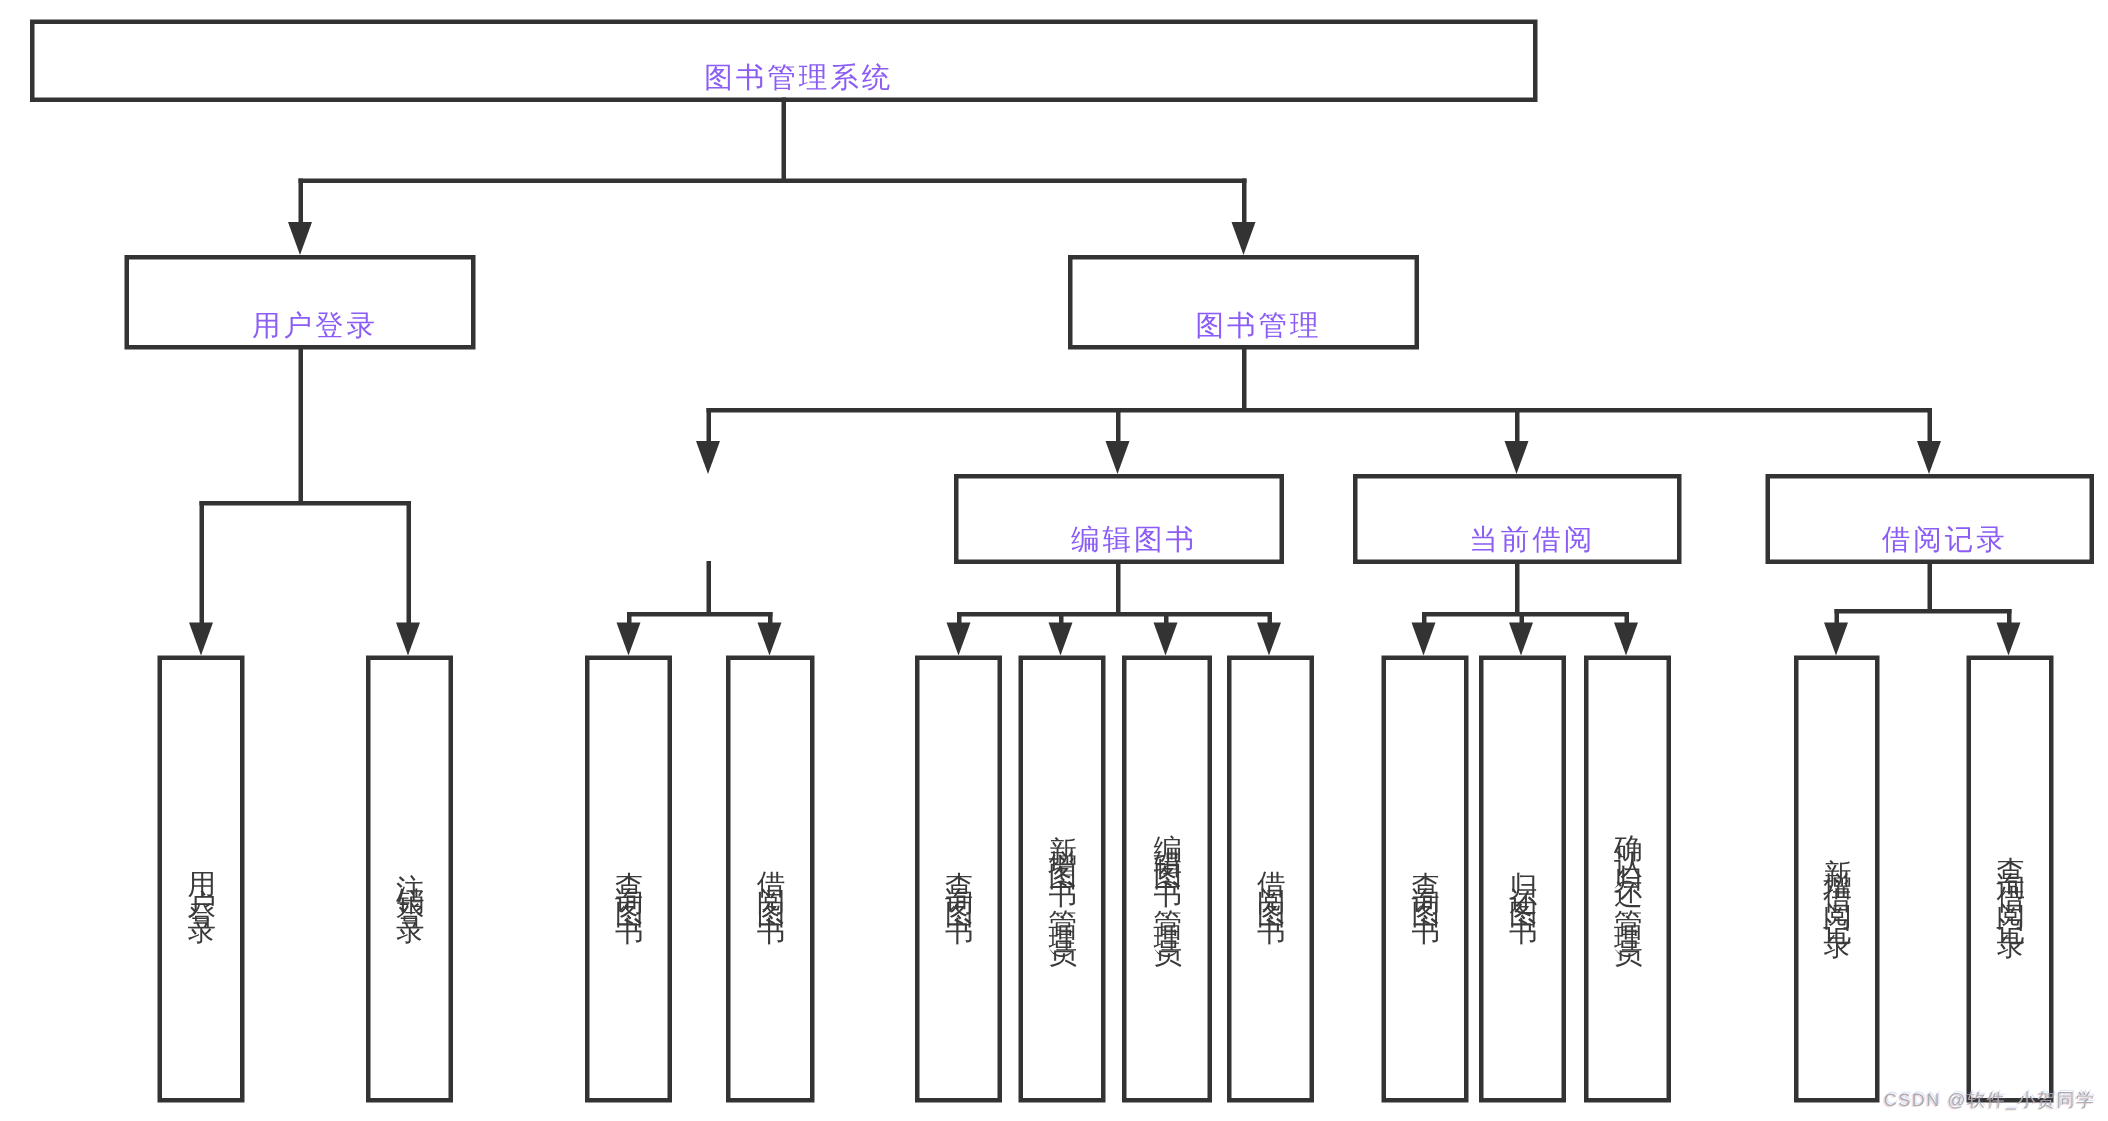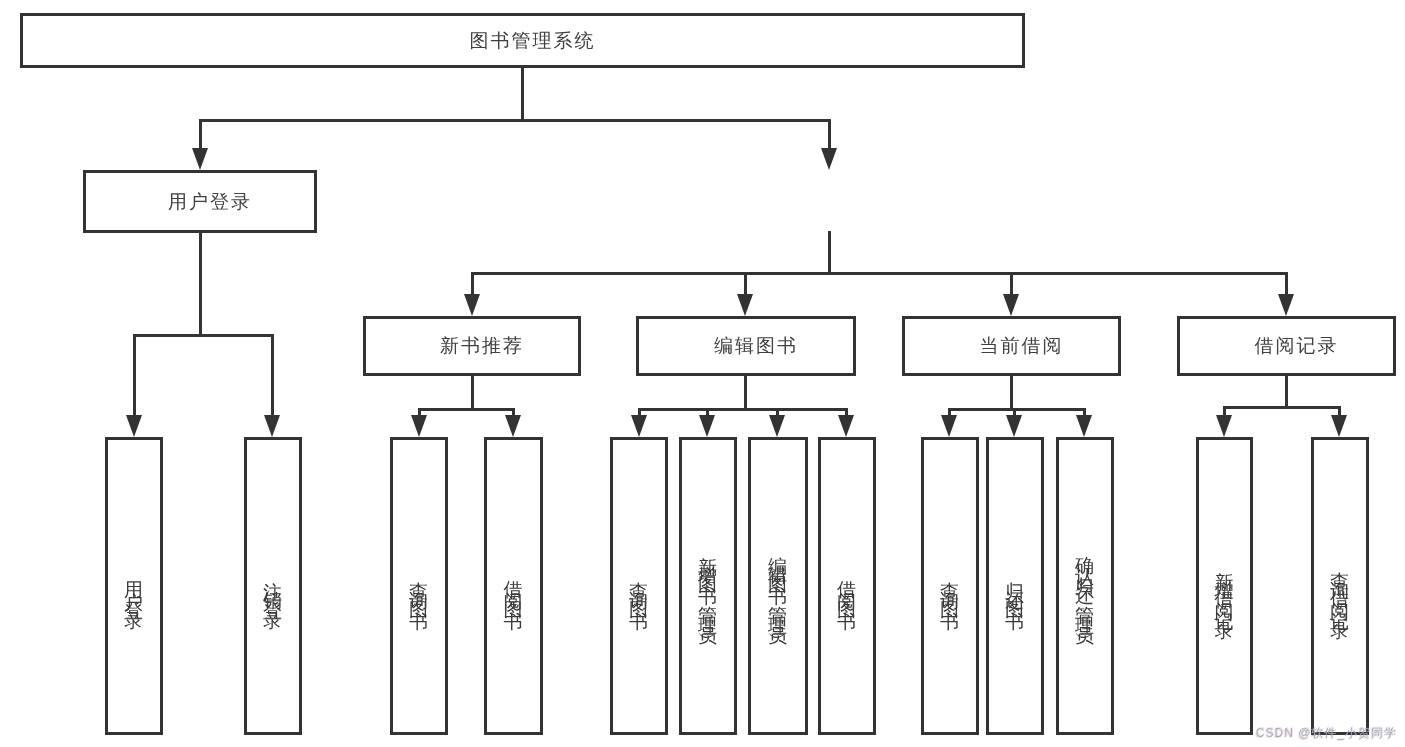--- a/index.html
+++ b/index.html
@@ -11,25 +11,25 @@
     overflow: hidden;
     font-family: "Liberation Sans", "DejaVu Sans", sans-serif;
     color: #3a3a3a;
   }
   .box {
     position: absolute;
     box-sizing: border-box;
     border: 3px solid #333333;
     background: #ffffff;
     display: flex;
-    align-items: center;
+    align-items: flex-end;
     justify-content: center;
     font-size: 19px;
     letter-spacing: 2px;
-    color: #404040;
+    color: #8b5cf6;
     padding-left: 20px;
   }
   .vbox {
     position: absolute;
     box-sizing: border-box;
     border: 3px solid #333333;
     background: #ffffff;
     display: flex;
     align-items: center;
     justify-content: center;
@@ -77,43 +77,43 @@
 
   <div class="line" style="left:521px; top:65px; width:3px; height:56px;"></div>
   <div class="line" style="left:199px; top:119px; width:632px; height:3px;"></div>
   <div class="line" style="left:199px; top:119px; width:3px; height:31px;"></div>
   <div class="arrow" style="left:192px; top:148px;"></div>
   <div class="line" style="left:828px; top:119px; width:3px; height:31px;"></div>
   <div class="arrow" style="left:821px; top:148px;"></div>
 
   <div class="box" style="left:83px; top:170px; width:234px; height:63px;">
     <span>用户登录</span>
+  </div>
+  <div class="box" style="left:712px; top:170px; width:234px; height:63px;">
+    <span>图书管理</span>
   </div>
 
   <div class="line" style="left:199px; top:231px; width:3px; height:105px;"></div>
   <div class="line" style="left:133px; top:334px; width:141px; height:3px;"></div>
   <div class="line" style="left:133px; top:334px; width:3px; height:83px;"></div>
   <div class="arrow" style="left:126px; top:415px;"></div>
   <div class="line" style="left:271px; top:334px; width:3px; height:83px;"></div>
   <div class="arrow" style="left:264px; top:415px;"></div>
 
   <div class="line" style="left:828px; top:231px; width:3px; height:43px;"></div>
   <div class="line" style="left:471px; top:272px; width:817px; height:3px;"></div>
   <div class="line" style="left:471px; top:272px; width:3px; height:24px;"></div>
   <div class="arrow" style="left:464px; top:294px;"></div>
   <div class="line" style="left:744px; top:272px; width:3px; height:24px;"></div>
   <div class="arrow" style="left:737px; top:294px;"></div>
   <div class="line" style="left:1010px; top:272px; width:3px; height:24px;"></div>
   <div class="arrow" style="left:1003px; top:294px;"></div>
   <div class="line" style="left:1285px; top:272px; width:3px; height:24px;"></div>
   <div class="arrow" style="left:1278px; top:294px;"></div>
 
-  <div class="box" style="left:363px; top:316px; width:218px; height:60px;">
-    <span>新书推荐</span>
-  </div>
   <div class="box" style="left:636px; top:316px; width:220px; height:60px;">
     <span>编辑图书</span>
   </div>
   <div class="box" style="left:902px; top:316px; width:219px; height:60px;">
     <span>当前借阅</span>
   </div>
   <div class="box" style="left:1177px; top:316px; width:219px; height:60px;">
     <span>借阅记录</span>
   </div>
 

